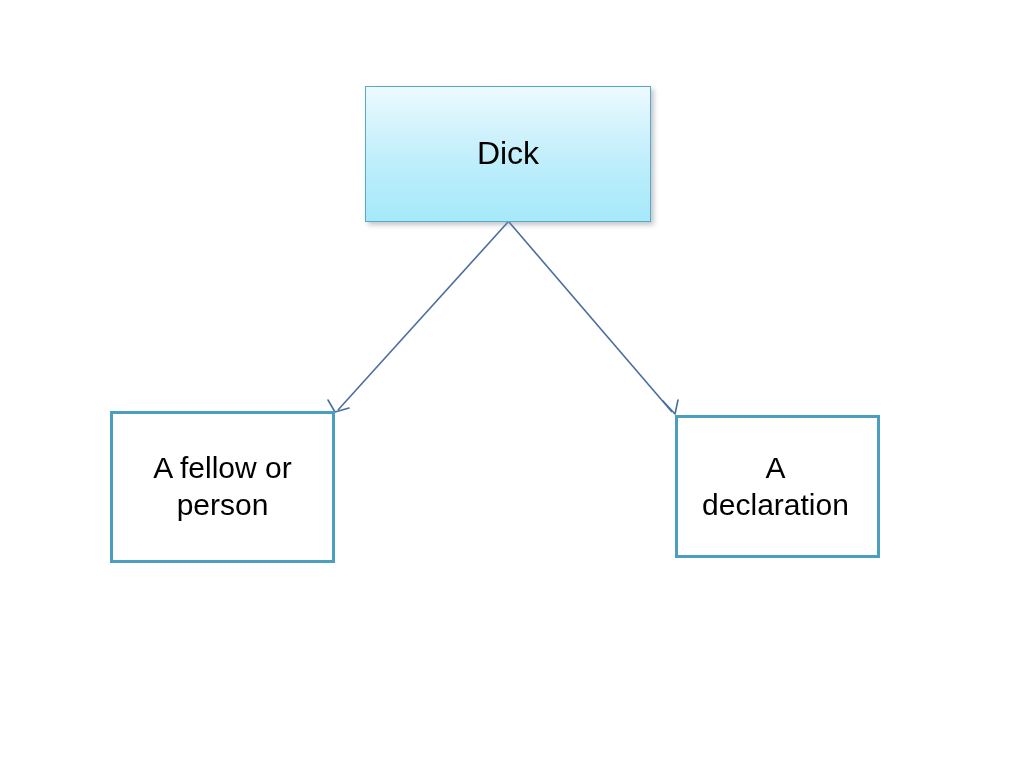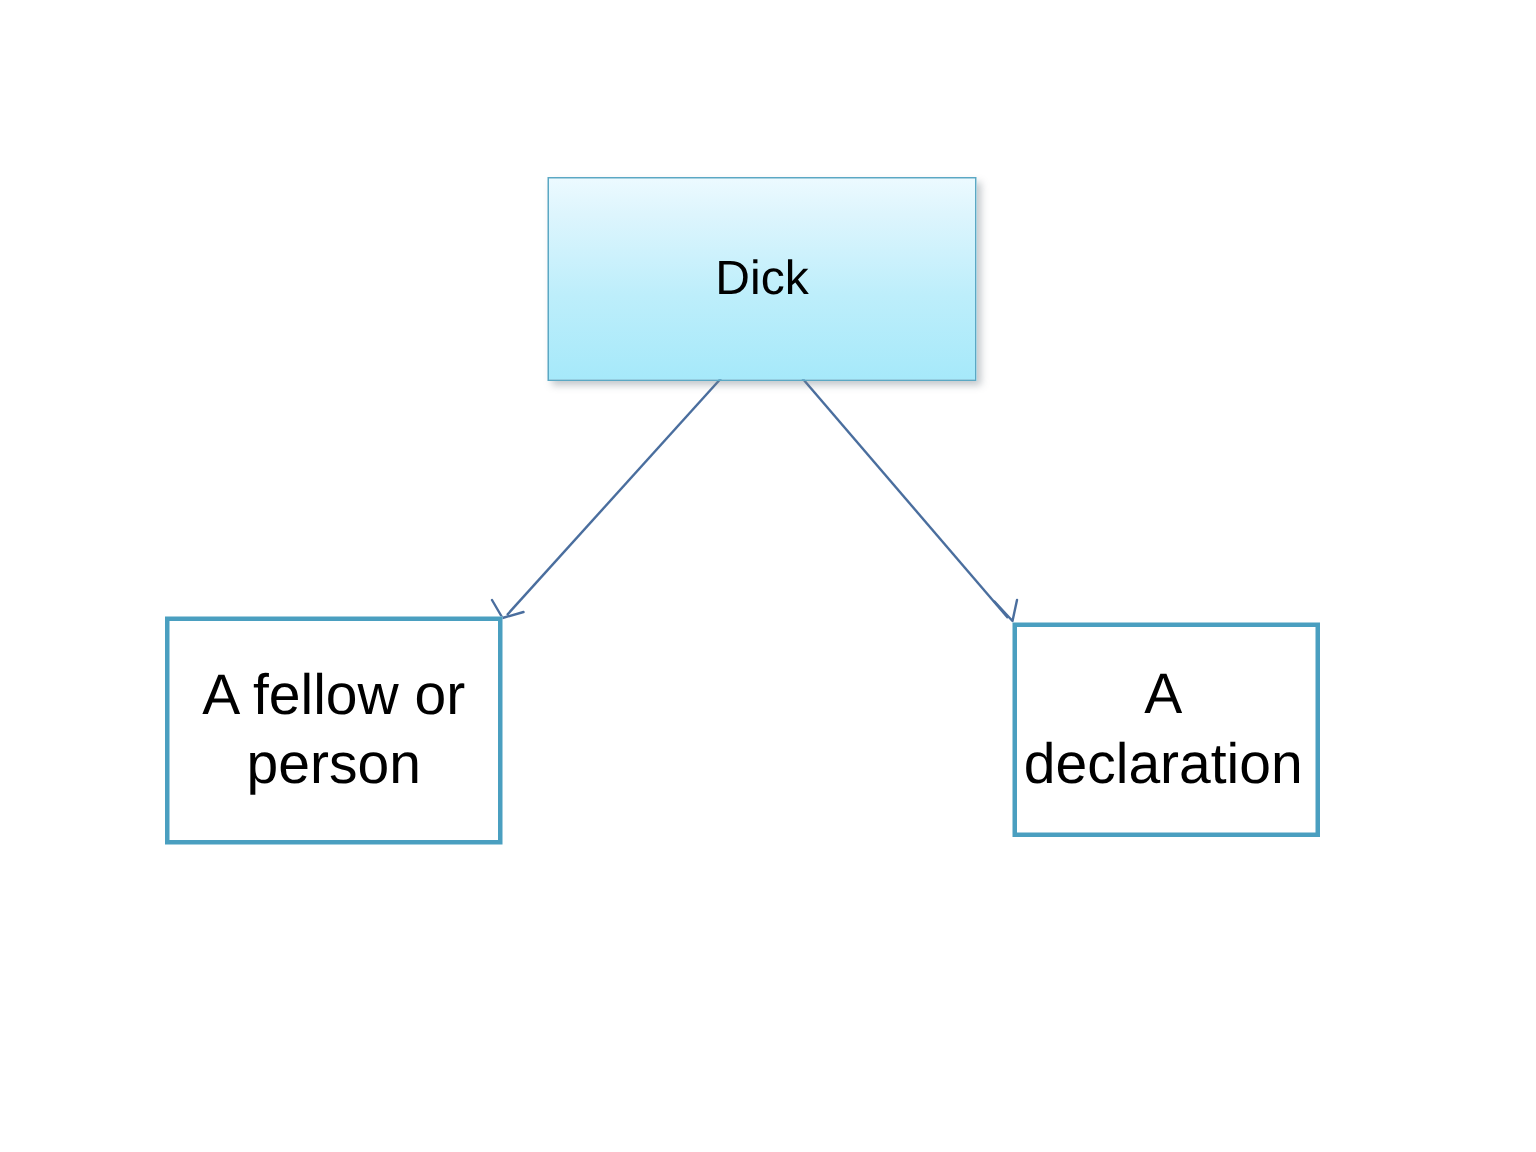--- a/index.html
+++ b/index.html
@@ -51,28 +51,27 @@
   
   .node-root {
     left: 365px;
     top: 86px;
     width: 286px;
     height: 136px;
     border: 1px solid #5ba8c4;
     background: linear-gradient(to bottom, #ecfaff 0%, #ddf5fd 18%, #bdeefb 58%, #a6e9fa 100%);
     box-shadow: 3px 3px 5px rgba(120,130,140,0.45);
     font-size: 32px;
-    margin-top: 32px;
   }
 
   
   .node-leaf {
     background: #ffffff;
     border: 3px solid #4a9fc0;
-    font-size: 38px;
+    font-size: 30px;
   }
   .node-leaf-left {
     left: 110px;
     top: 411px;
     width: 225px;
     height: 152px;
   }
   .node-leaf-right {
     left: 675px;
     top: 415px;

